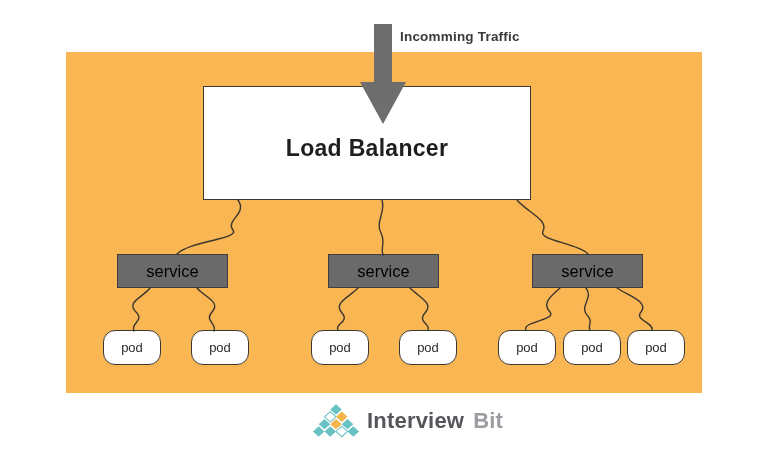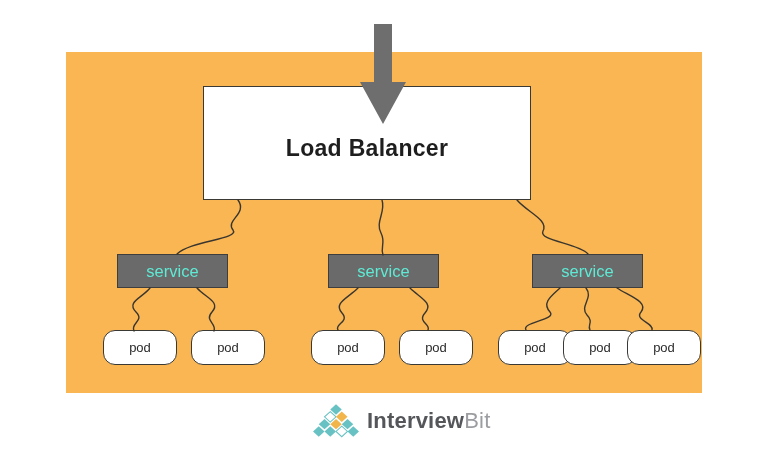--- a/index.html
+++ b/index.html
@@ -12,39 +12,40 @@
   body{background:#fff;font-family:"Liberation Sans",sans-serif;}
   .stage{position:relative;width:768px;height:460px;background:#fff;overflow:hidden;}
   .panel{position:absolute;left:66px;top:52px;width:636px;height:341px;background:var(--orange);}
   .overlay-svg{position:absolute;left:0;top:0;width:768px;height:460px;pointer-events:none;z-index:5;}
   .incoming-label{position:absolute;left:400px;top:29px;font-size:13.5px;font-weight:600;color:#3a3a3a;letter-spacing:.2px;z-index:4;}
   .lb-box{position:absolute;left:203px;top:86px;width:328px;height:114px;background:var(--white);
     border:1.5px solid var(--box-border);display:flex;align-items:center;justify-content:center;z-index:3;}
   .lb-box span{font-size:23px;font-weight:bold;color:#1e1e1e;letter-spacing:.3px;padding-top:10px;}
   .service-box{position:absolute;top:254px;width:111px;height:34px;background:var(--service-fill);
     border:1.5px solid var(--service-border);display:flex;align-items:center;justify-content:center;z-index:3;}
-  .service-box span{font-size:16.5px;color:#5eead4;}
+  .service-box span{font-size:16.5px;color:#000000;}
   .svc-1{left:117px;} .svc-2{left:328px;} .svc-3{left:532px;}
-  .pod-box{position:absolute;top:330px;width:74px;height:35px;background:var(--white);
+  .pod-box{position:absolute;top:330px;width:58px;height:35px;background:var(--white);
     border:1.5px solid var(--box-border);border-radius:12px;display:flex;align-items:center;justify-content:center;z-index:3;}
   .pod-box span{font-size:13px;color:#2b2b2b;}
   .pod-1{left:103px;} .pod-2{left:191px;} .pod-3{left:311px;} .pod-4{left:399px;}
   .pod-5{left:498px;} .pod-6{left:563px;} .pod-7{left:627px;}
   .brand{position:absolute;left:313px;top:404px;display:flex;align-items:center;gap:8px;z-index:3;}
   .brand-text{font-size:22px;letter-spacing:.2px;}
   .brand-text .primary{font-weight:bold;color:var(--brand-dark);text-align:right;}
-  .brand-text .secondary{font-weight:normal;color:var(--brand-light);}
+  .brand-text .secondary{font-weight:bold;color:var(--brand-light);margin-left:9px;}
 </style>
 </head>
 <body>
 
 <div class="stage">
 
   <div class="panel"></div>
 
+  <div class="incoming-label">Incomming Traffic</div>
 
   <div class="lb-box">
     <span>Load Balancer</span>
   </div>
 
   <div class="service-box svc-1">
     <span>service</span>
   </div>
   <div class="service-box svc-2">
     <span>service</span>

